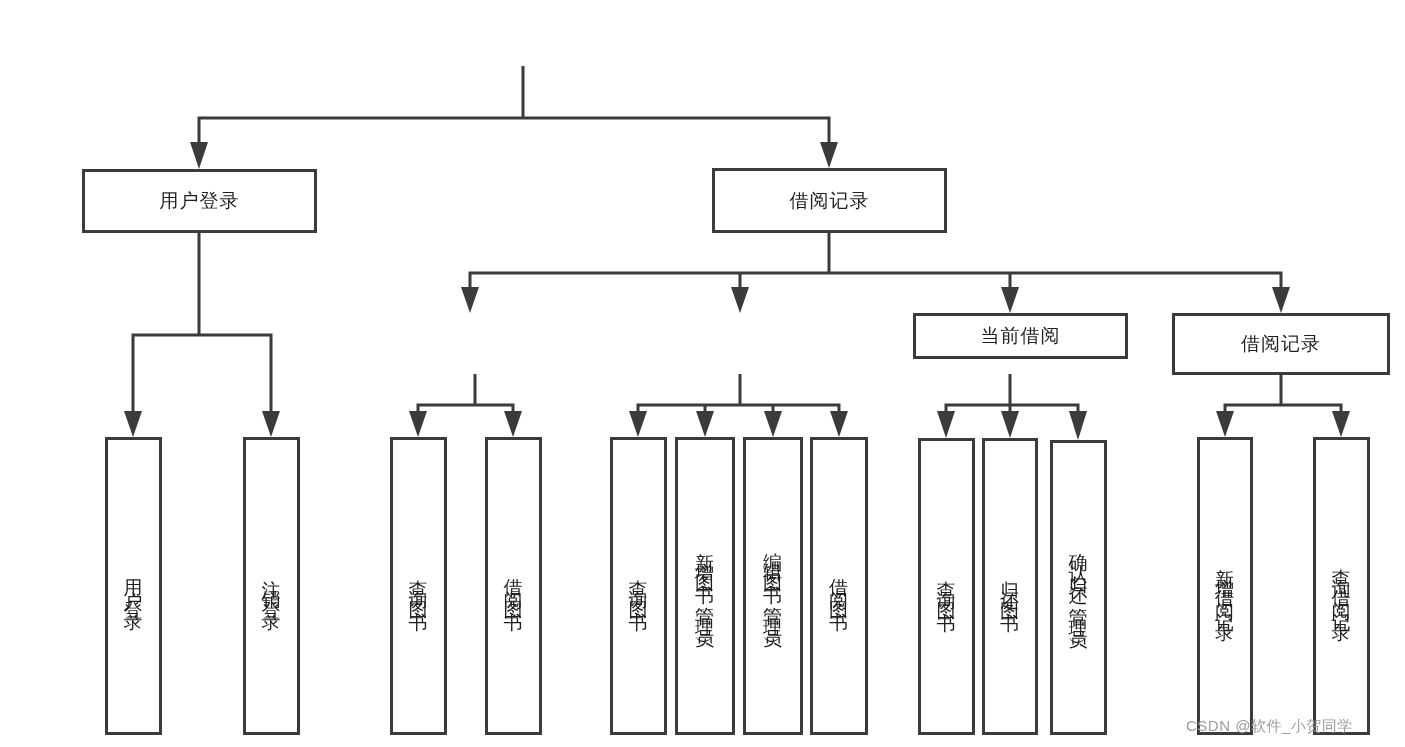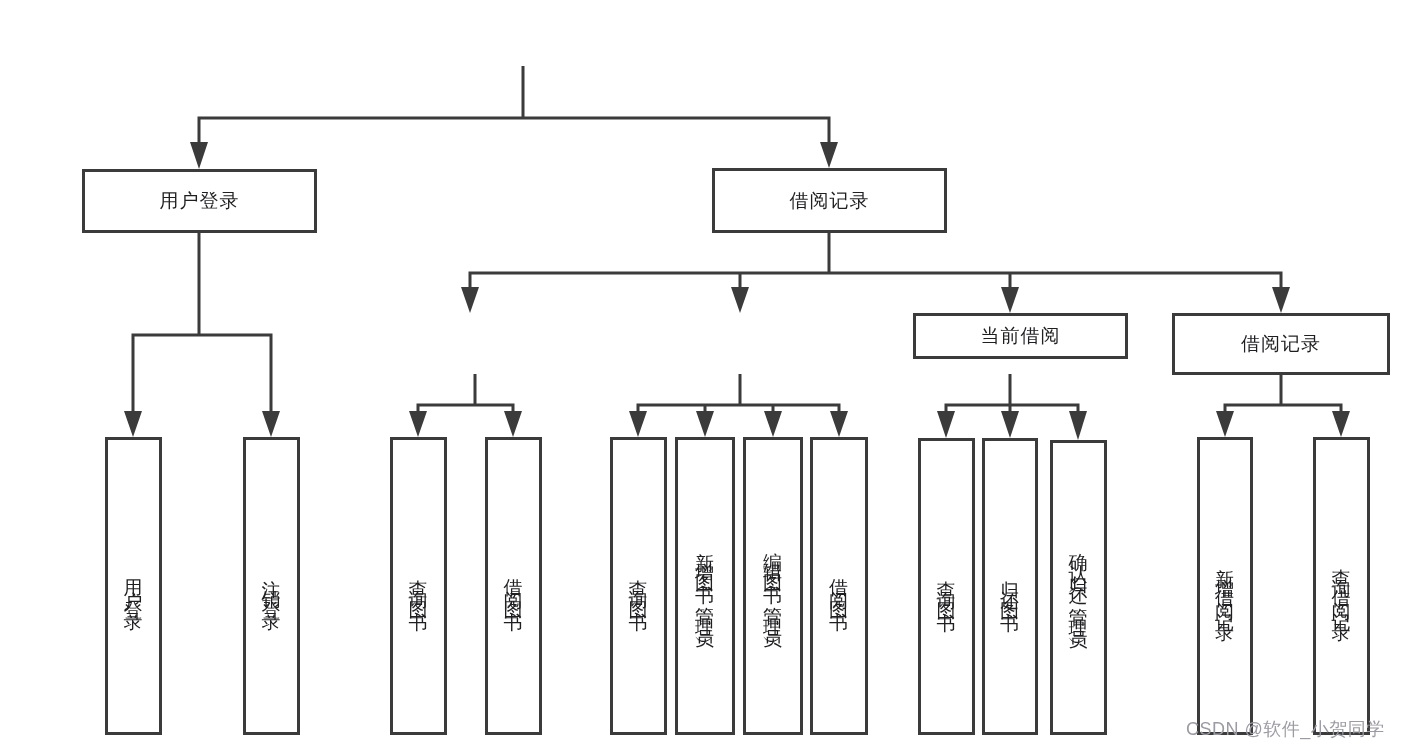--- a/index.html
+++ b/index.html
@@ -28,21 +28,21 @@
   .box.v span{
     writing-mode:vertical-rl;
     text-orientation:mixed;
     font-size:19px;
     letter-spacing:11px;
     line-height:1;
   }
   .watermark{
     position:absolute;
     left:1186px;top:717px;
-    font-size:18px;
+    font-size:15px;
     color:#9b9ba3;
     white-space:nowrap;
     letter-spacing:0.5px;
   }
 </style>
 </head>
 <body>
 
 <div class="canvas">
 

